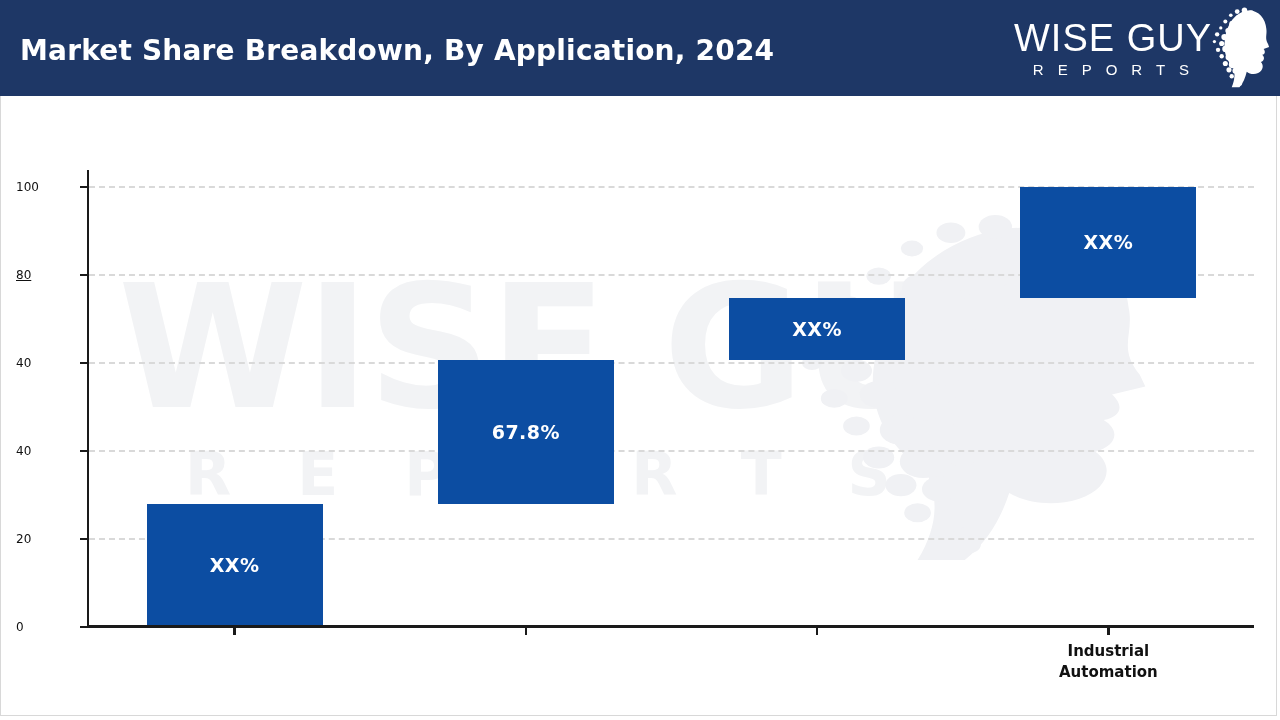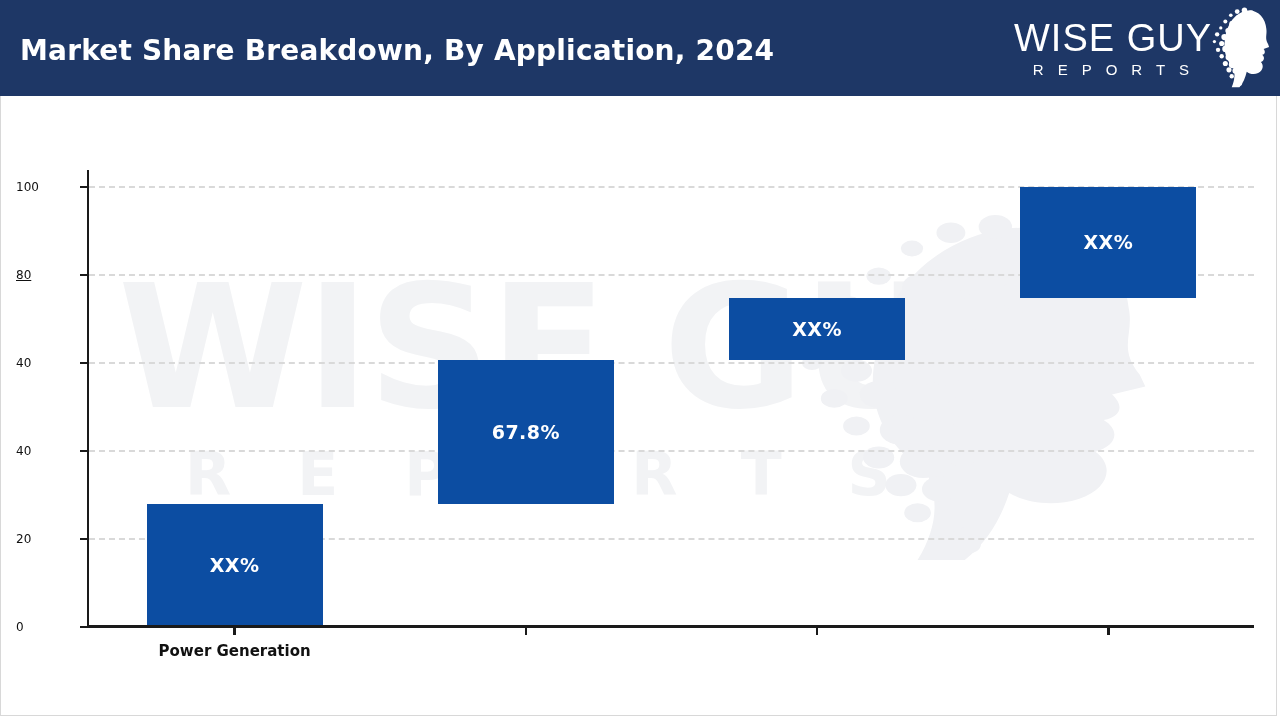--- a/index.html
+++ b/index.html
@@ -122,33 +122,34 @@
       <div class="gridline" style="left: 89px; top: 274px; width: 1165px;"></div>
       <div class="ytick-mark" style="left: 80px; top: 273.9px; width: 8px; height: 2.2px;"></div>
       <div class="ytick-label" style="left: 16px; top: 261px; width: 58px; text-decoration: underline;">80</div>
       <div class="gridline" style="left: 89px; top: 186px; width: 1165px;"></div>
       <div class="ytick-mark" style="left: 80px; top: 185.9px; width: 8px; height: 2.2px;"></div>
       <div class="ytick-label" style="left: 16px; top: 173px; width: 58px;">100</div>
       <div class="bar" style="left: 146.625px; top: 503.8px; width: 176px; height: 123.2px; background: rgb(12, 77, 162);">
         <span class="bar-label" style="color: rgb(255, 255, 255);">XX%</span>
       </div>
       <div class="xtick-mark" style="left: 233.425px; top: 628px; width: 2.4px; height: 7px;"></div>
-      <div class="xcat-label" style="left: 124.625px; top: 641px; width: 220px;">Power Generation</div>
       <div class="bar" style="left: 437.875px; top: 360.36px; width: 176px; height: 143.44px; background: rgb(12, 77, 162);">
         <span class="bar-label" style="color: rgb(255, 255, 255);">67.8%</span>
       </div>
       <div class="xtick-mark" style="left: 524.675px; top: 628px; width: 2.4px; height: 7px;"></div>
       <div class="bar" style="left: 729.125px; top: 297.88px; width: 176px; height: 62.48px; background: rgb(12, 77, 162);">
         <span class="bar-label" style="color: rgb(255, 255, 255);">XX%</span>
       </div>
       <div class="xtick-mark" style="left: 815.925px; top: 628px; width: 2.4px; height: 7px;"></div>
       <div class="bar" style="left: 1020.38px; top: 187px; width: 176px; height: 110.88px; background: rgb(12, 77, 162);">
         <span class="bar-label" style="color: rgb(255, 255, 255);">XX%</span>
       </div>
       <div class="xtick-mark" style="left: 1107.17px; top: 628px; width: 2.4px; height: 7px;"></div>
+      <div class="xcat-label" style="left: 998.375px; top: 641px; width: 220px;">Industrial
+Automation</div>
       <div class="yaxis-line" style="left: 87px; top: 170px; width: 2.4px; height: 458px;"></div>
       <div class="xaxis-line" style="left: 86.5px; top: 625.4px; width: 1167.5px; height: 2.6px;"></div>
     </div>
 
   <div class="header">
     <div class="title">Market Share Breakdown, By Application, 2024</div>
     <div class="logo">
       <div class="logo-text">
         <div class="logo-line1">WISE GUY</div>
         <div class="logo-line2">REPORTS</div>

